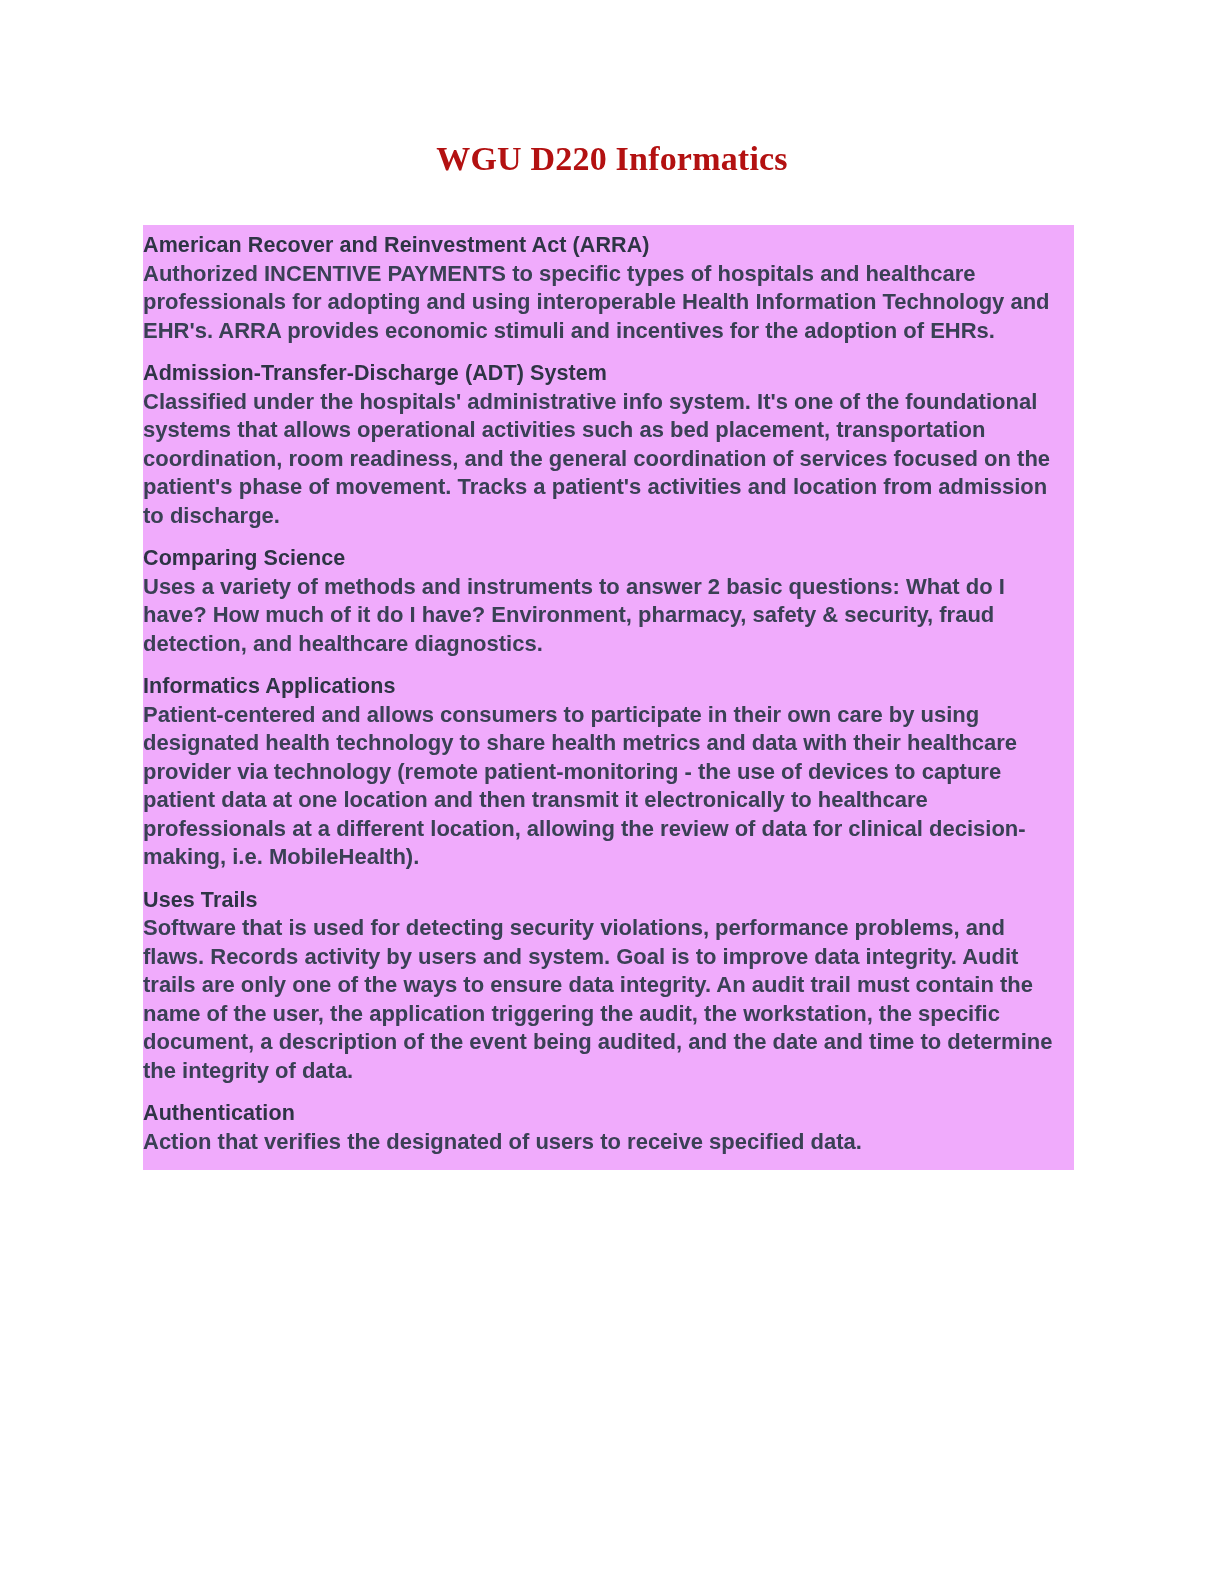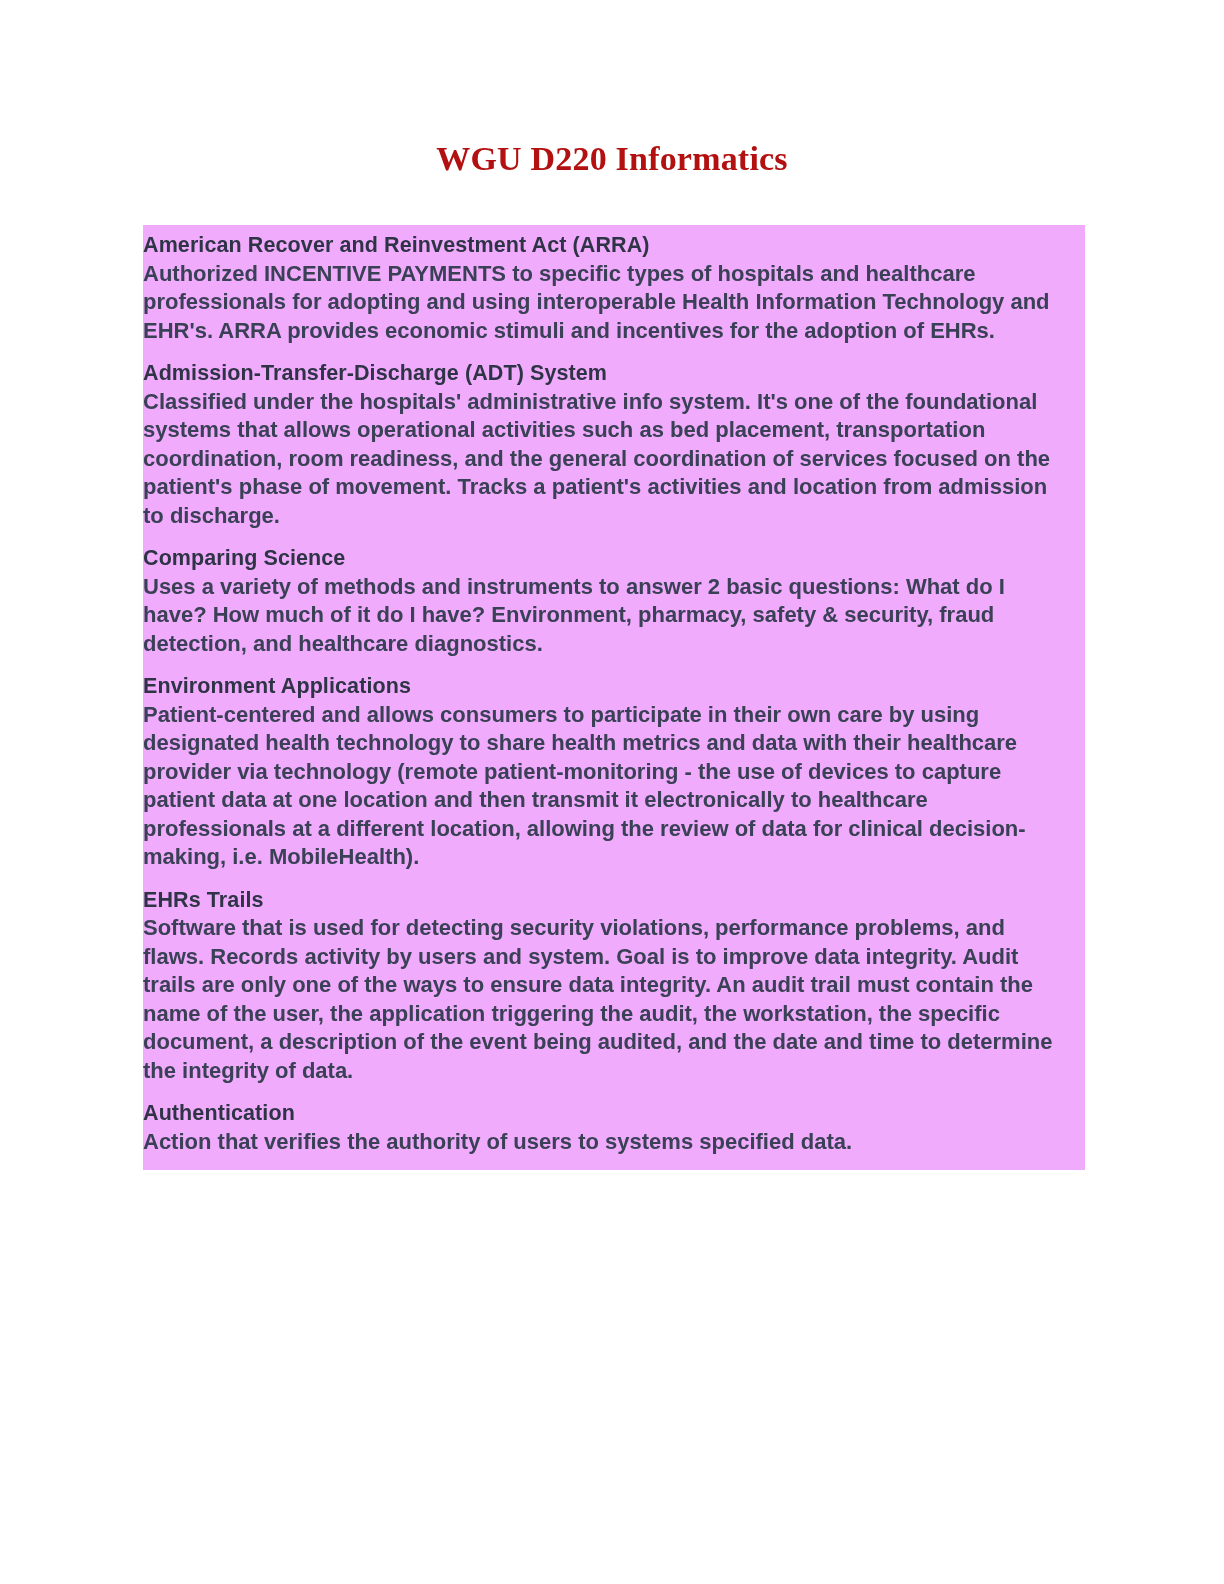--- a/index.html
+++ b/index.html
@@ -9,21 +9,21 @@
   }
   body {
     width: 1224px;
     height: 1584px;
     font-family: "Liberation Sans", sans-serif;
     -webkit-font-smoothing: antialiased;
   }
 
   .page {
     position: relative;
-    width: 1224px;
+    width: 1074px;
     height: 1584px;
     background: #ffffff;
     box-sizing: border-box;
     overflow: hidden;
   }
 
   .doc-title {
     position: absolute;
     top: 140px;
     left: 0;
@@ -93,31 +93,31 @@
       <p class="term">Admission-Transfer-Discharge (ADT) System</p>
       <p class="definition">Classified under the hospitals' administrative info system. It's one of the foundational systems that allows operational activities such as bed placement, transportation coordination, room readiness, and the general coordination of services focused on the patient's phase of movement. Tracks a patient's activities and location from admission to discharge.</p>
     </div>
 
     <div class="entry">
       <p class="term">Comparing Science</p>
       <p class="definition">Uses a variety of methods and instruments to answer 2 basic questions: What do I have? How much of it do I have? Environment, pharmacy, safety &amp; security, fraud detection, and healthcare diagnostics.</p>
     </div>
 
     <div class="entry">
-      <p class="term">Environment Applications</p>
+      <p class="term">Informatics Applications</p>
       <p class="definition">Patient-centered and allows consumers to participate in their own care by using designated health technology to share health metrics and data with their healthcare provider via technology (remote patient-monitoring - the use of devices to capture patient data at one location and then transmit it electronically to healthcare professionals at a different location, allowing the review of data for clinical decision-making, i.e. MobileHealth).</p>
     </div>
 
     <div class="entry">
-      <p class="term">EHRs Trails</p>
+      <p class="term">Uses Trails</p>
       <p class="definition">Software that is used for detecting security violations, performance problems, and flaws. Records activity by users and system. Goal is to improve data integrity. Audit trails are only one of the ways to ensure data integrity. An audit trail must contain the name of the user, the application triggering the audit, the workstation, the specific document, a description of the event being audited, and the date and time to determine the integrity of data.</p>
     </div>
 
     <div class="entry">
       <p class="term">Authentication</p>
-      <p class="definition">Action that verifies the authority of users to systems specified data.</p>
+      <p class="definition">Action that verifies the designated of users to receive specified data.</p>
     </div>
 
 
 
   </div>
 
 </div>
 
 </body></html>

